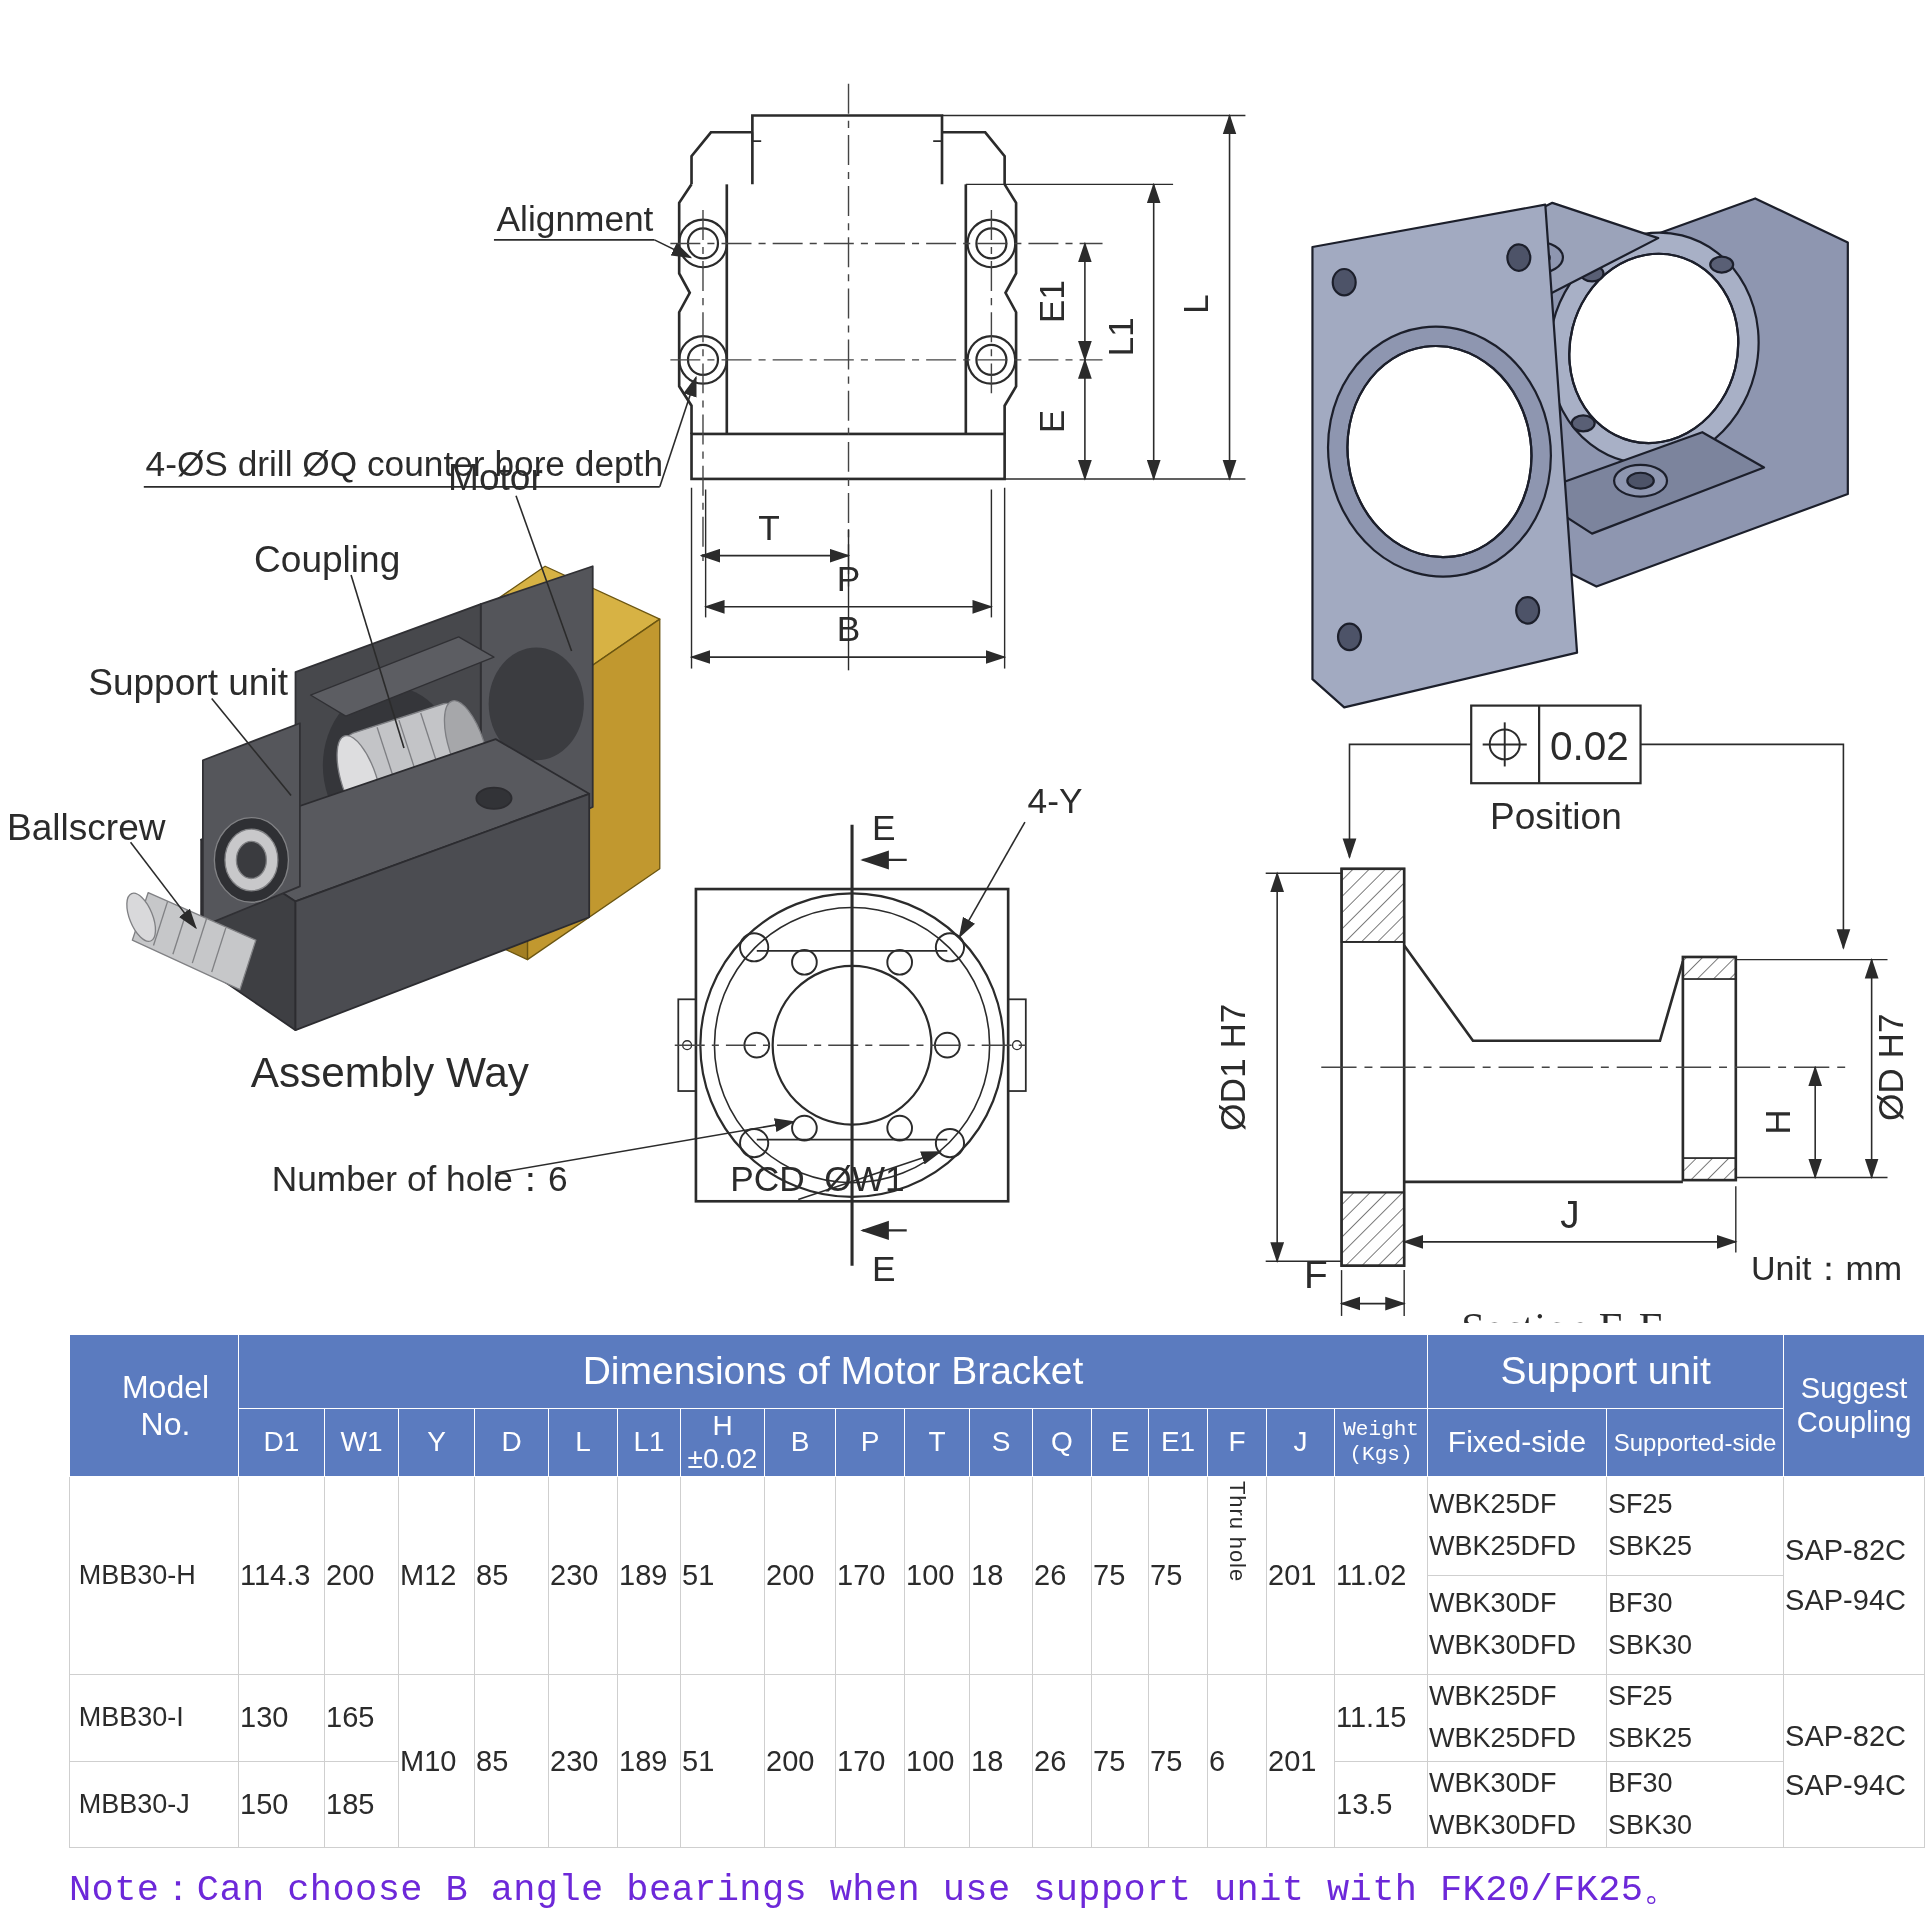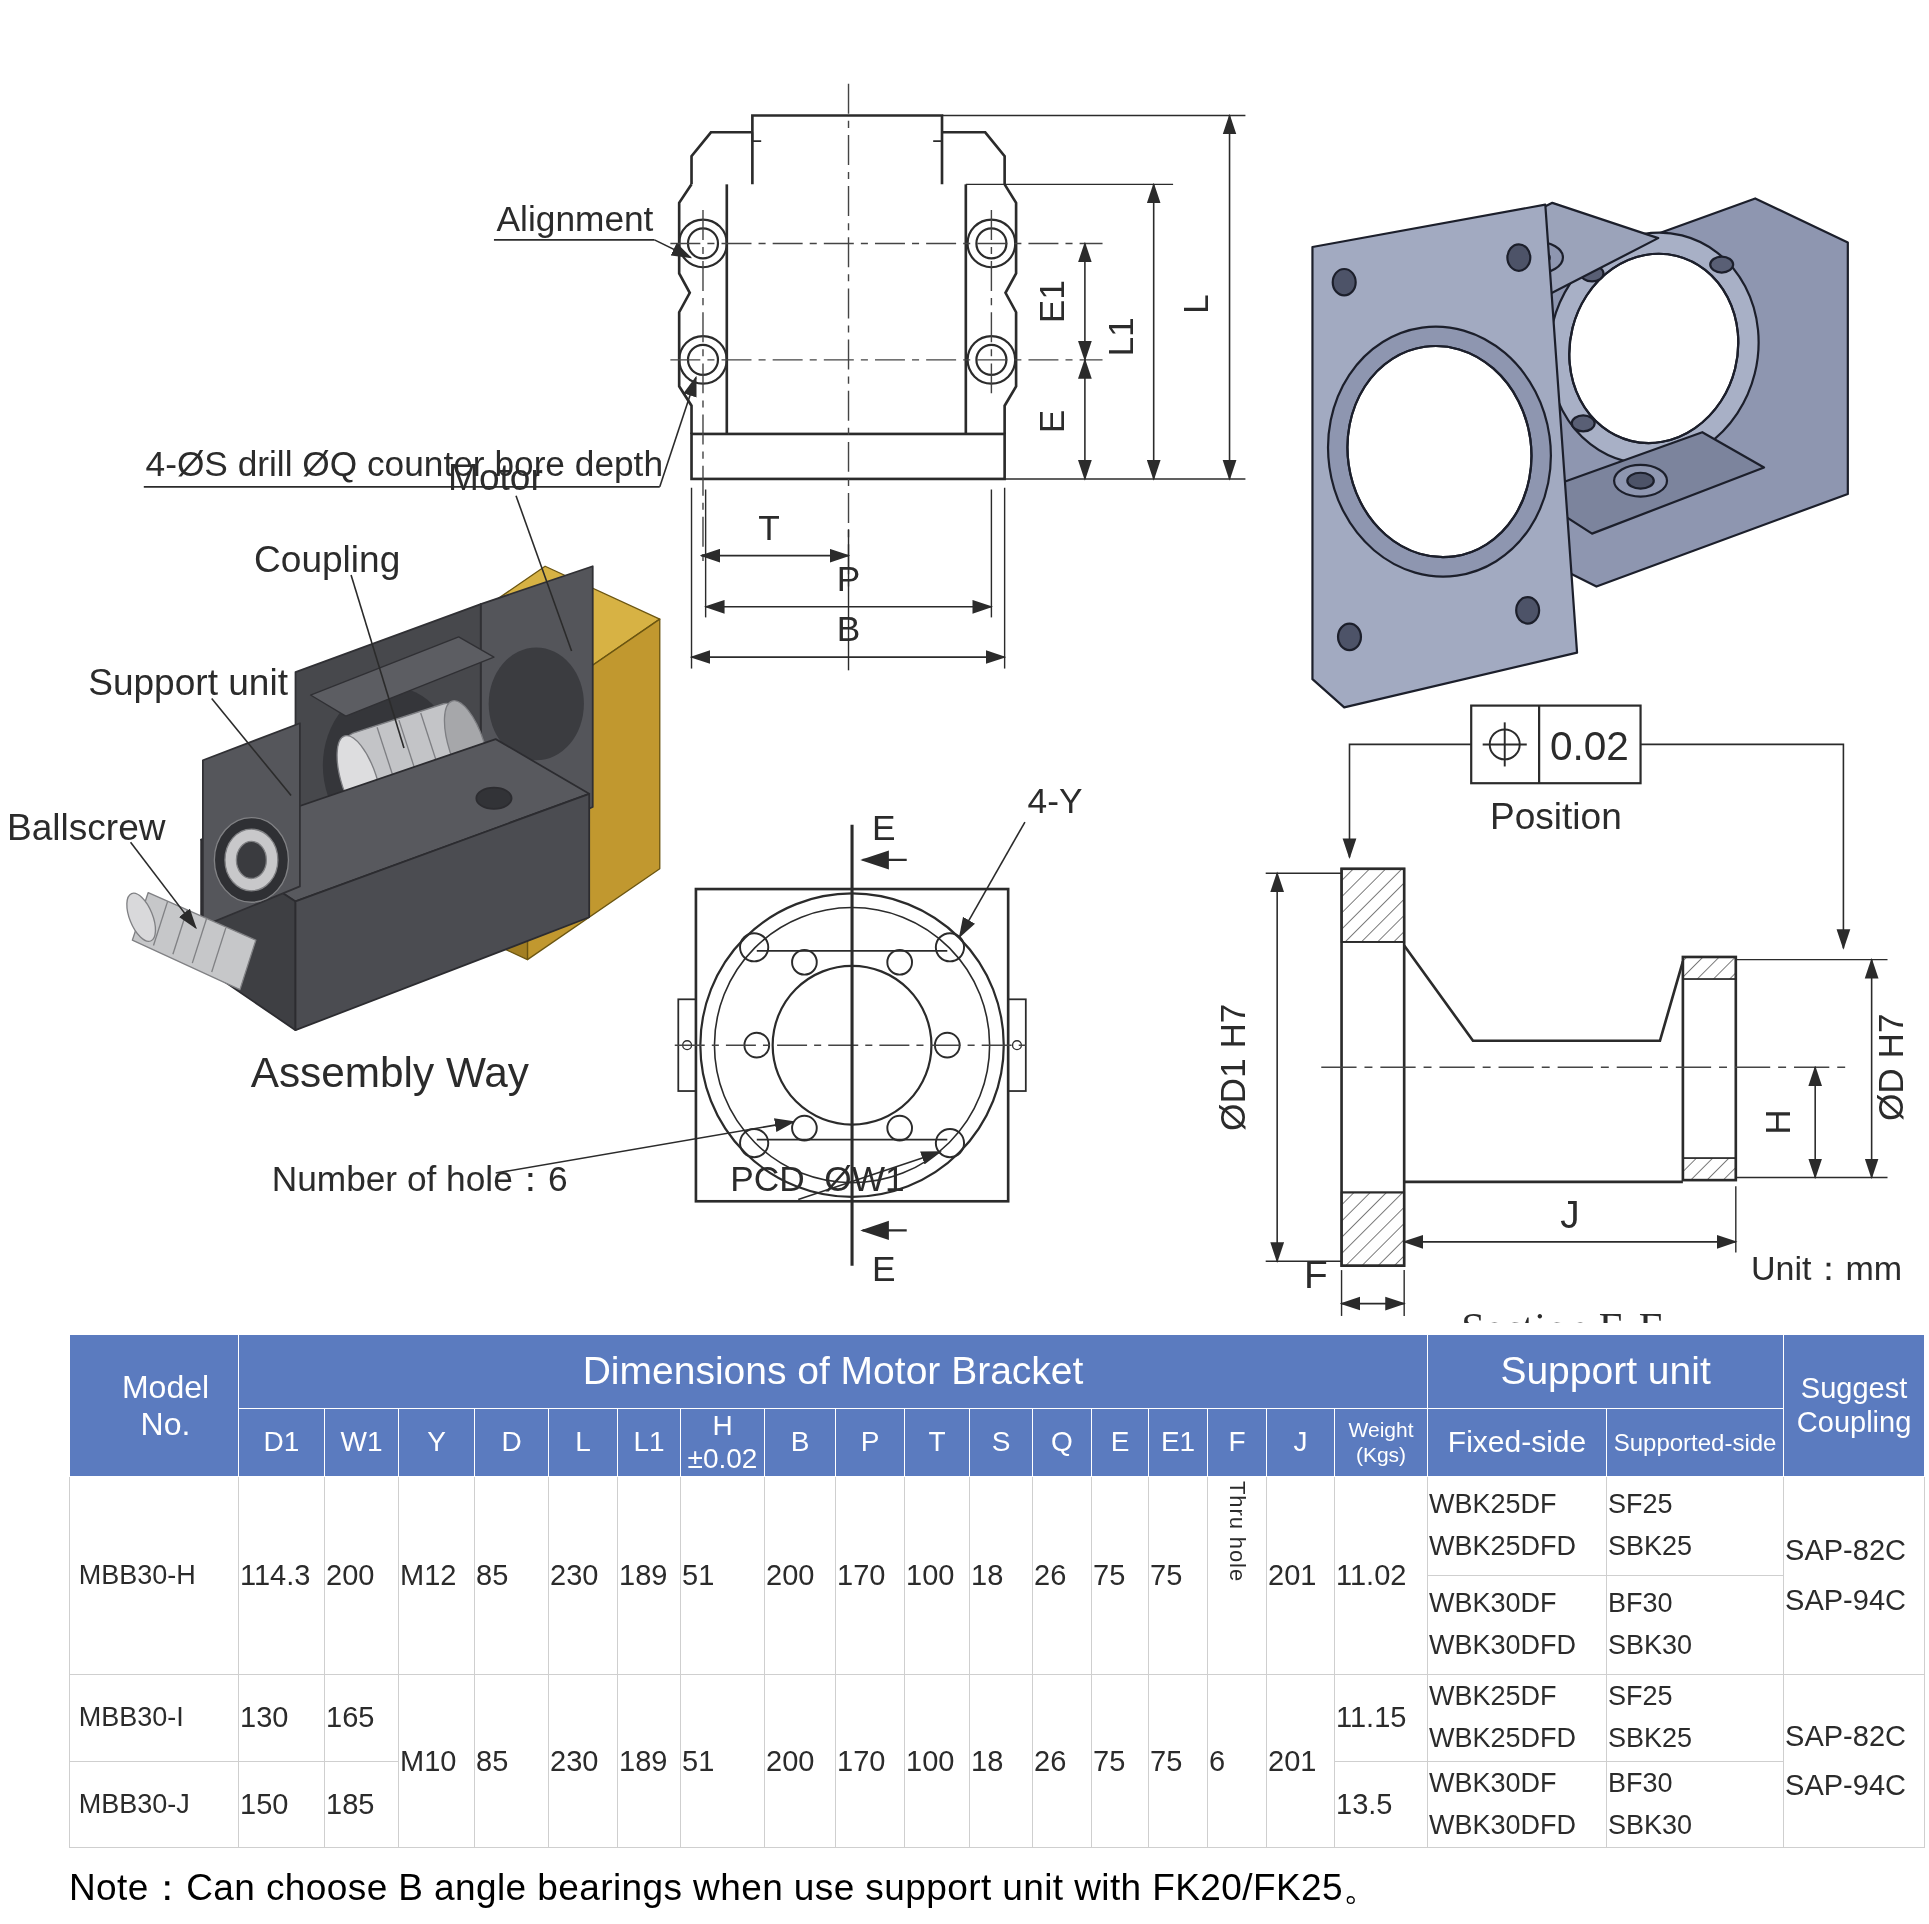--- a/index.html
+++ b/index.html
@@ -13,30 +13,30 @@
               table-layout:fixed;font-size:29px;color:#2b2b2b;}
   #spec-table th{background:#5b7bbf;color:#ffffff;font-weight:normal;border:1.8px solid #ffffff;
                  text-align:center;vertical-align:middle;white-space:pre-line;line-height:1.15;}
   #spec-table td{border:1.8px solid #cfcfcf;text-align:left;vertical-align:middle;
                  white-space:pre-line;background:#ffffff;}
   th.grp{font-size:39px;}
   th.model-h{font-size:32px;text-align:left;padding-left:24px;border-left-color:#5b7bbf;border-top-color:#5b7bbf;}
   th.suggest{font-size:29px;border-right-color:#5b7bbf;border-top-color:#5b7bbf;line-height:1.5;}
   th.bt0{border-top-color:#5b7bbf;}
   th.col{font-size:28px;}
-  th.wcol{font-size:21px;line-height:1.15;}
+  th.wcol{font-size:21px;line-height:1.15;font-family:Liberation Mono, monospace;}
   th.fixedh{font-size:30px;}
   th.supph{font-size:24px;}
   td.model{text-align:left;padding-left:8.8px;font-size:27px;}
   td.support{font-size:27px;line-height:1.55;}
   td.vert{writing-mode:vertical-rl;font-size:22px;letter-spacing:0.9px;padding:3.5px 0;}
   td.cpl{font-size:29px;line-height:1.7;}
 
   #unit-label{position:absolute;left:1751px;top:1246px;font-size:34px;color:#2b2b2b;}
-  #note-line{position:absolute;left:69px;top:1863px;font-size:37px;color:#000000;letter-spacing:0.4px;}
+  #note-line{position:absolute;left:69px;top:1863px;font-size:37px;color:#6d28d9;letter-spacing:0.4px;font-family:Liberation Mono, monospace;}
 </style>
 </head>
 <body>
 
 <div id="canvas">
 
 <svg width="1929" height="1323" viewBox="0 0 2187 1500">
   <defs>
     <marker id="arr" viewBox="0 0 12 8" refX="11" refY="4" markerWidth="13" markerHeight="9" orient="auto-start-reverse">
       <path d="M0,0 L12,4 L0,8 z" fill="#2b2b2b"></path>

